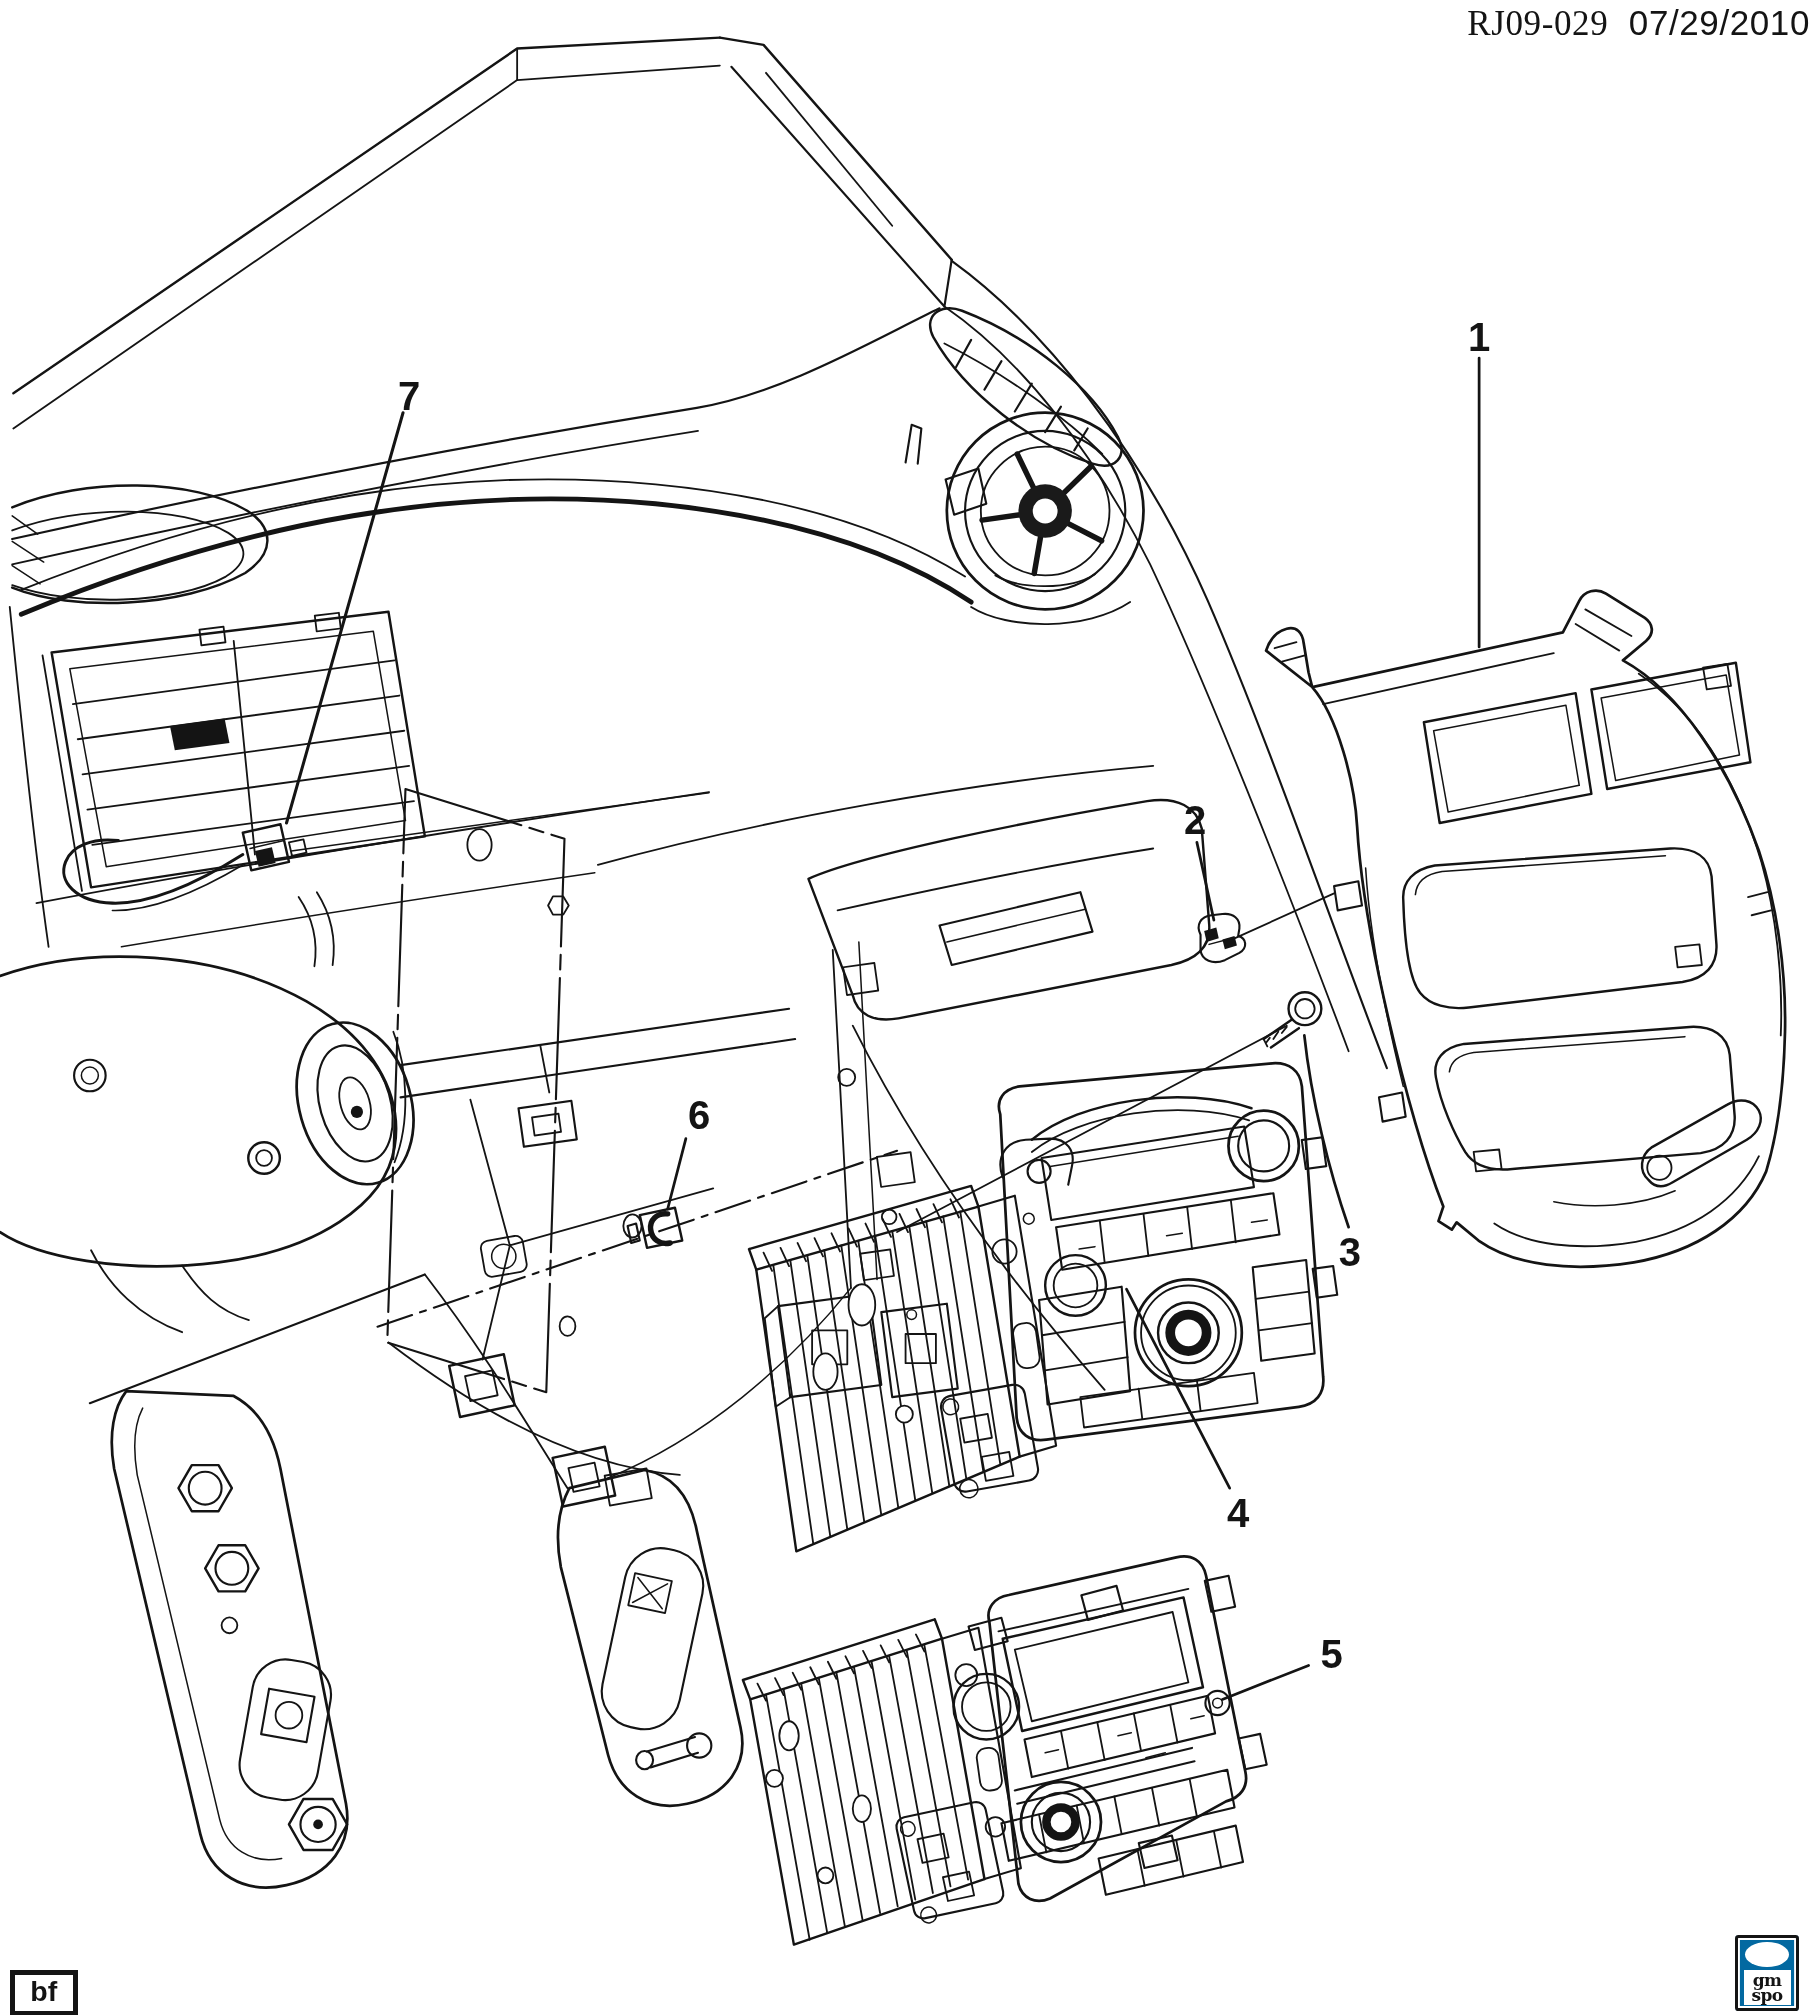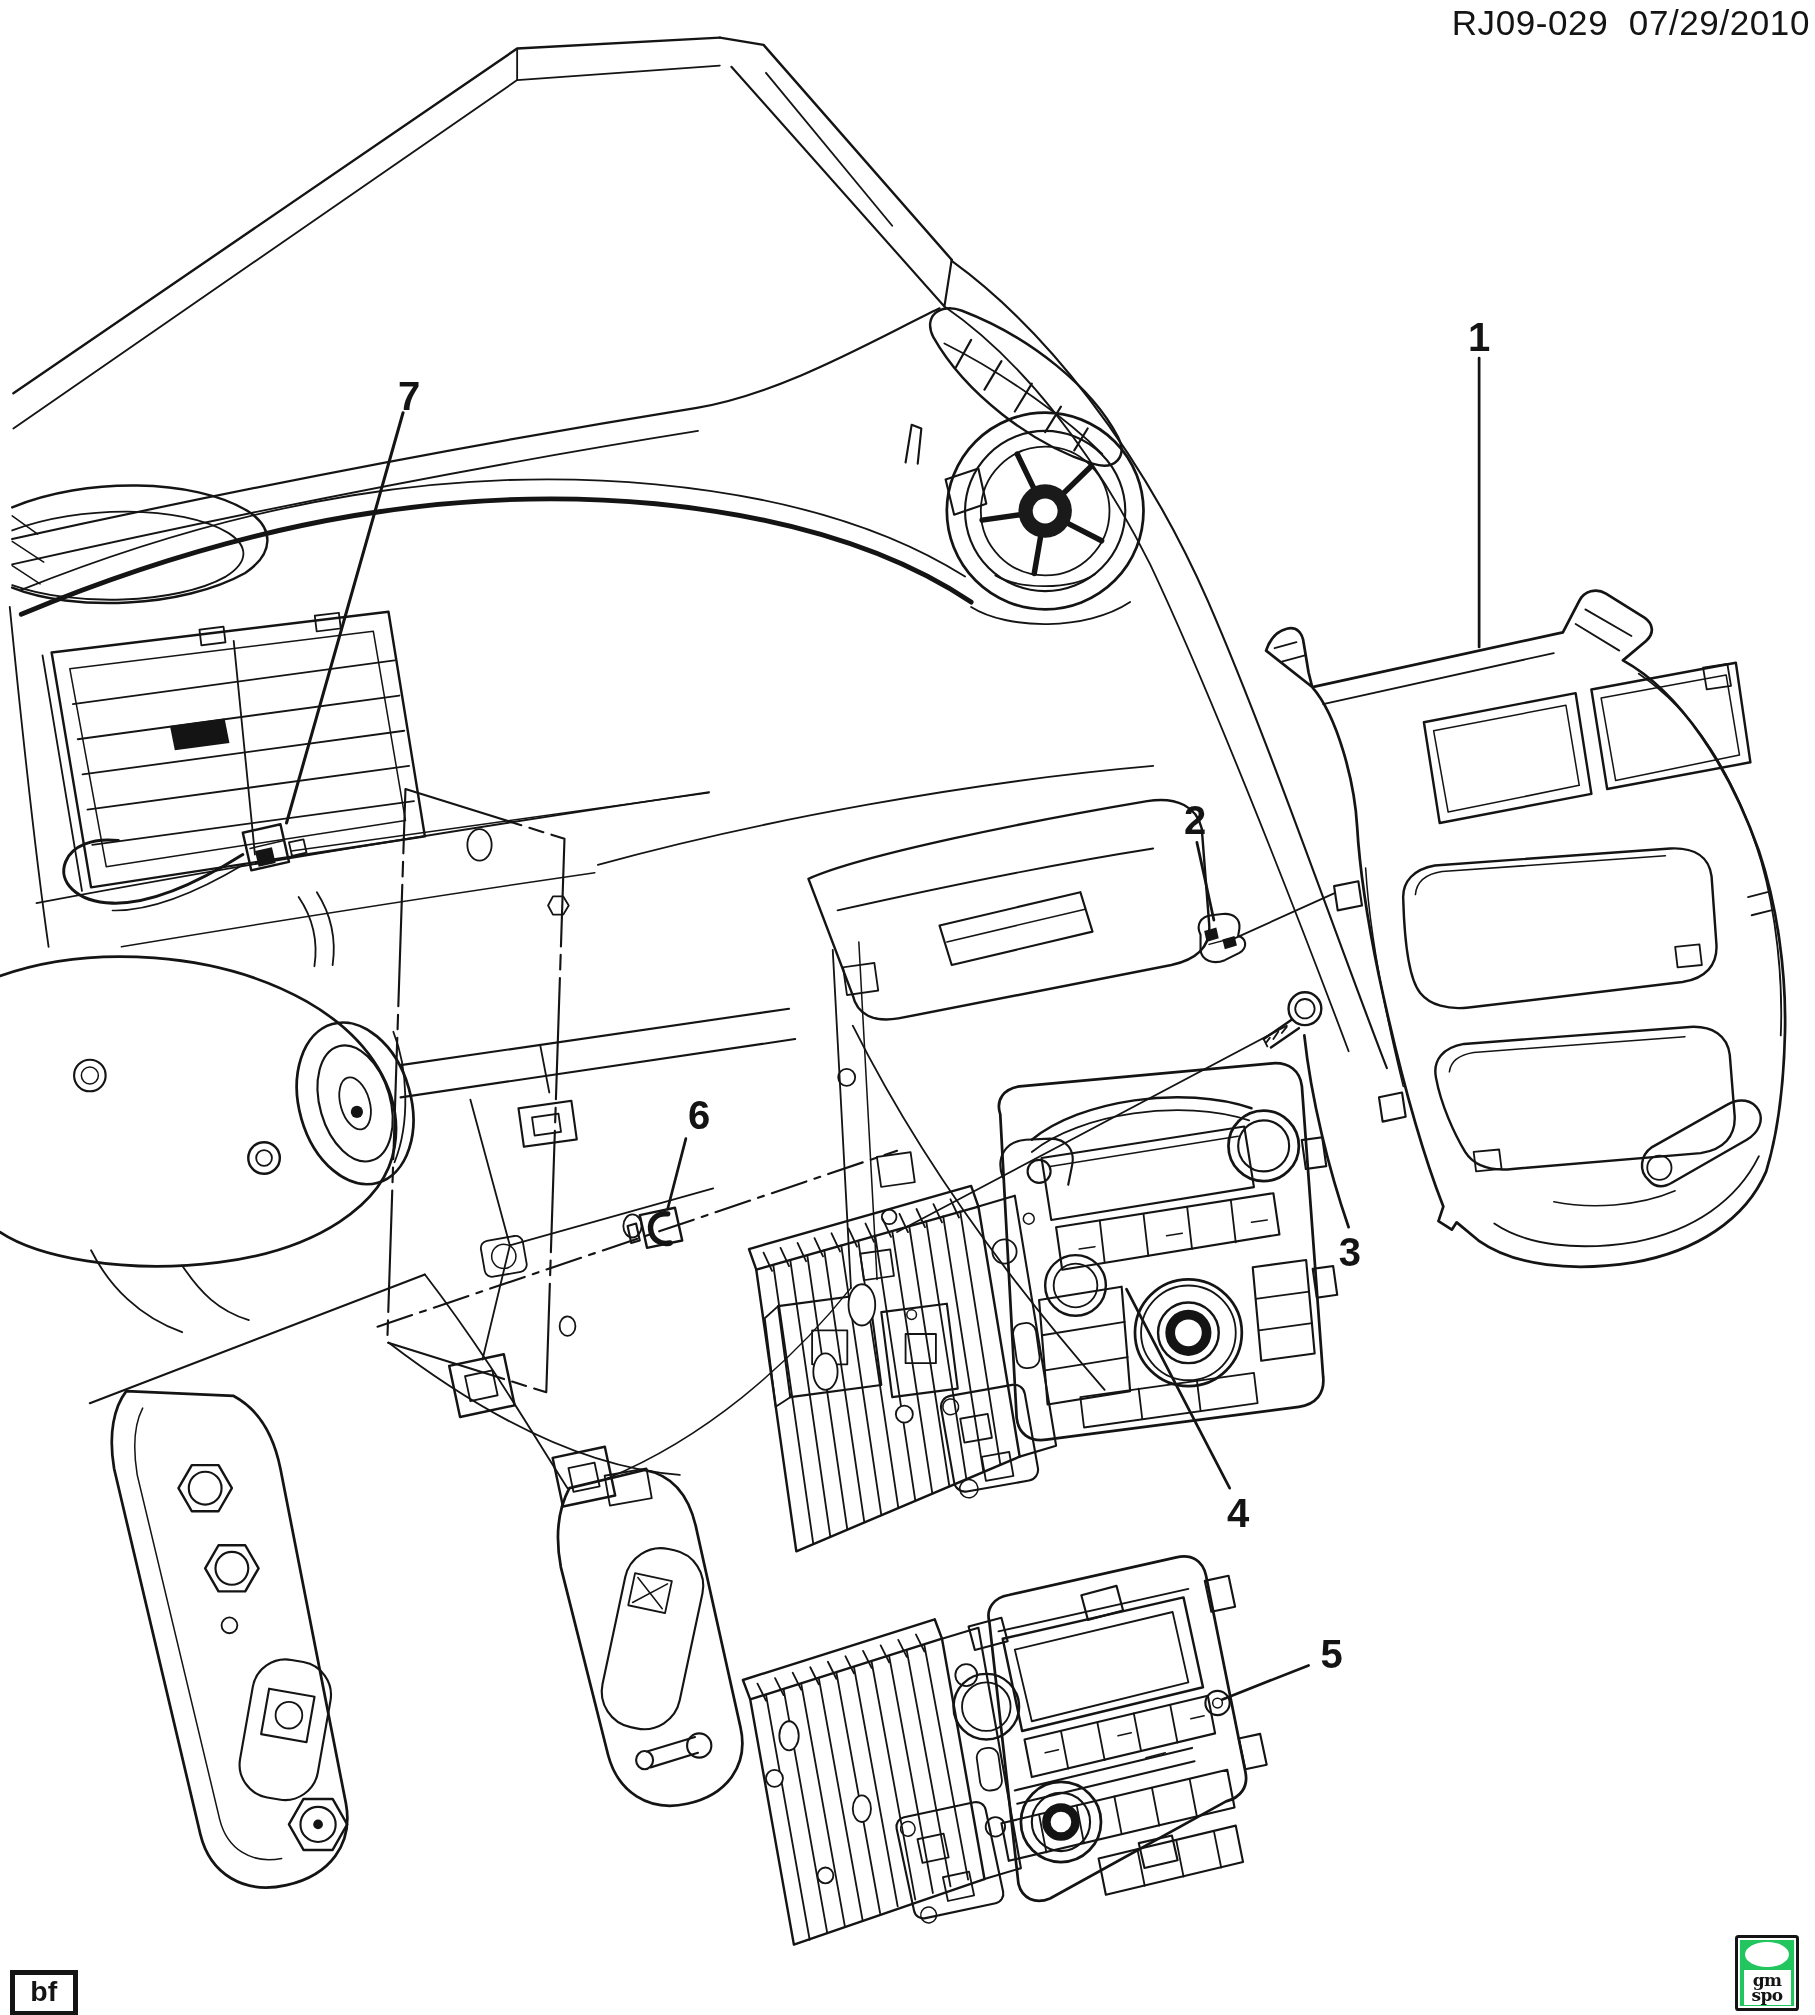--- a/index.html
+++ b/index.html
@@ -5,32 +5,32 @@
   html,body{margin:0;padding:0;background:#e8e8e8;}
   .page{
     position:relative;width:1816px;height:2015px;background:#ffffff;
     font-family:"Liberation Sans",sans-serif;color:#141414;overflow:hidden;
   }
   .hdr{
     position:absolute;top:3.6px;right:6px;
     font:400 35px/1.1 "Liberation Sans",sans-serif;
     color:#141414;white-space:nowrap;letter-spacing:0.6px;
   }
-  .hdr .code{margin-right:20.6px;}
+  .hdr .code{margin-right:20.6px;font-family:Liberation Serif, serif;}
   svg.art{position:absolute;left:0;top:0;width:1816px;height:2015px;}
   .callout{font:700 66px "Liberation Sans",sans-serif;fill:#141414;}
   .bf-badge{
     position:absolute;left:9.7px;top:1970px;width:58px;height:36px;
     border:5.5px solid #141414;background:#ffffff;
     display:flex;justify-content:center;
     font:600 28.5px "Liberation Sans",sans-serif;color:#141414;
   }
   .gm-logo{
     position:absolute;left:1735px;top:1935px;width:64px;height:76px;
-    background:#22c55e;border-radius:3.6px;
+    background:#0369a1;border-radius:3.6px;
     box-shadow:inset 0 0 0 3px #141414, inset 0 0 0 4.9px #ffffff;
   }
   .gm-logo .ell{
     position:absolute;left:10.3px;top:6.7px;width:44px;height:25.5px;
     background:#ffffff;border-radius:50%;
   }
   .gm-logo .word{
     position:absolute;left:8.5px;top:35px;width:47px;height:35px;background:#ffffff;
     display:flex;flex-direction:column;align-items:center;justify-content:center;
     font:700 17px/14.6px "DejaVu Serif",serif;color:#141414;letter-spacing:-0.6px;

